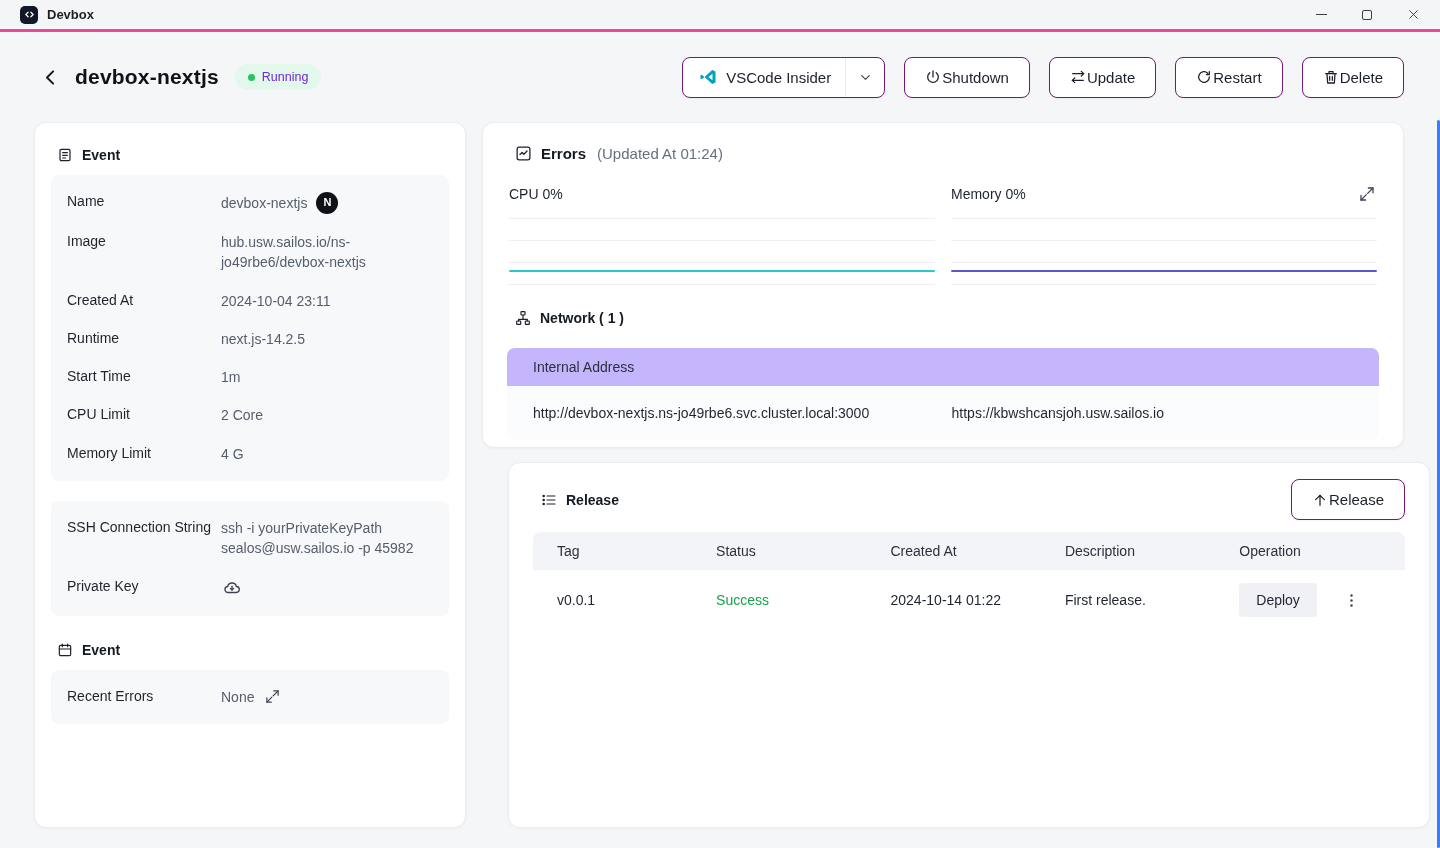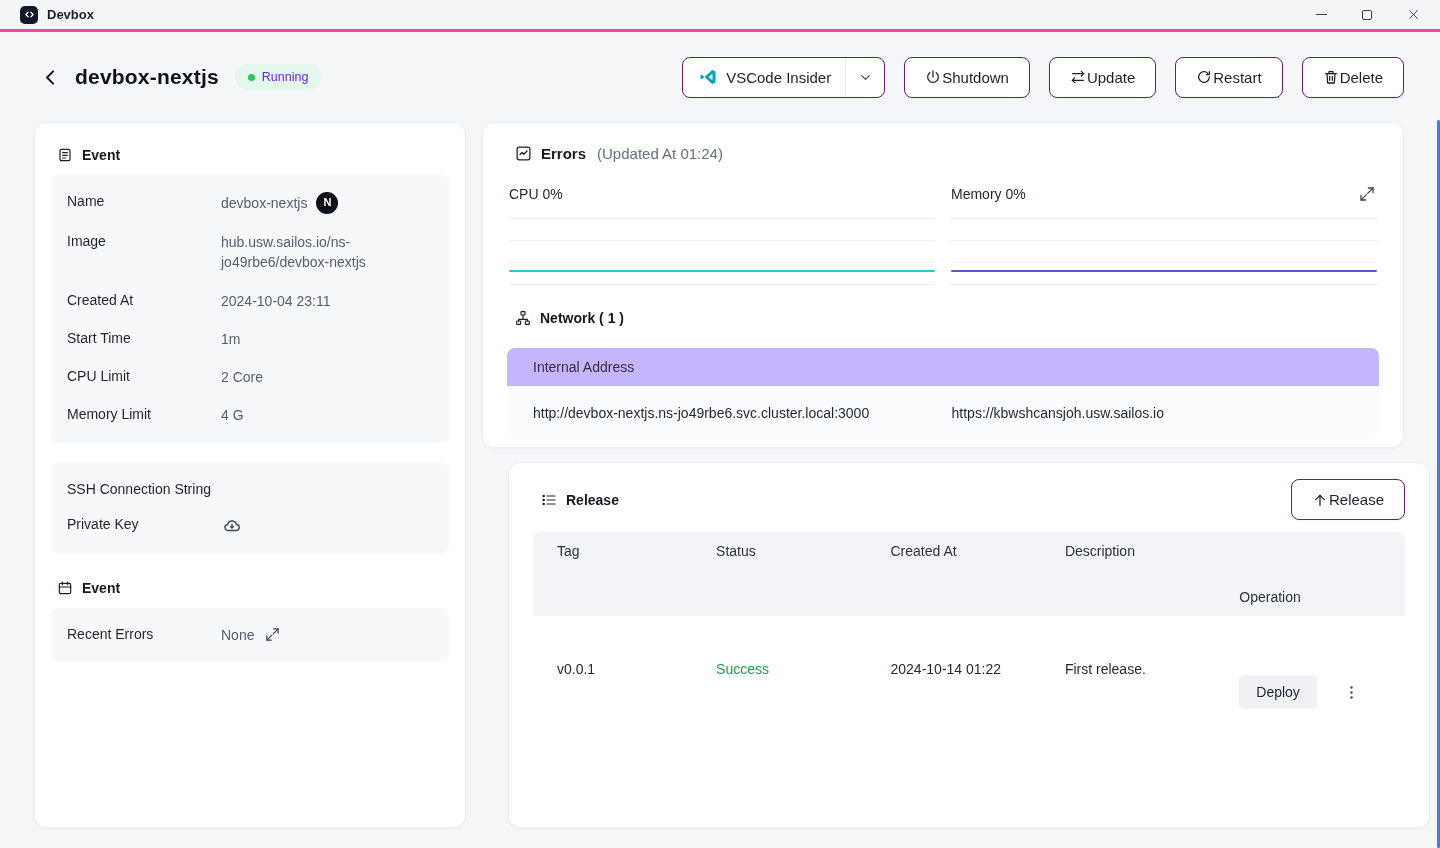--- a/index.html
+++ b/index.html
@@ -86,21 +86,21 @@
   
   .release-head { display:flex; align-items:center; justify-content:space-between; }
   .rel-table { margin-top:12px; border-radius:8px; overflow:hidden; }
   .rel-head { display:flex; background:#f2f4f7; padding:11px 0; font-size:14px; color:#2a313c; }
   .rel-head .hc { font-weight:500; }
   .rel-row { display:flex; align-items:center; background:#fff; padding:13px 0; font-size:14px; color:#1f2530; }
   .c-tag { width:21%; padding-left:24px; }
   .c-status { width:20%; }
   .c-created { width:20%; }
   .c-desc { width:20%; }
-  .c-op { flex:1; display:flex; align-items:center; gap:24px;margin-top:46px; }
+  .c-op { flex:1; display:flex; align-items:center; gap:24px; }
   .success { color:#16a34a; font-weight:500; }
   .deploy-btn { background:#eff1f5; border:none; border-radius:4px; padding:9px 17px;
     font-size:14px; font-weight:500; color:#1d2330; cursor:pointer; font-family:inherit; }
   .kebab { background:none; border:none; cursor:pointer; color:#3d4451; display:inline-flex; padding:2px; }
 
   .accent-edge { position:absolute; right:0; top:120px; bottom:0; width:3px;
     background:#3e7bfa; border-radius:2px; }
 </style>
 </head>
 <body>
@@ -215,37 +215,42 @@
       </div>
       <div class="info-row">
         <span class="info-label">Image</span>
         <span class="info-value">hub.usw.sailos.io/ns-jo49rbe6/devbox-nextjs</span>
       </div>
       <div class="info-row">
         <span class="info-label">Created At</span>
         <span class="info-value">2024-10-04 23:11</span>
       </div>
       <div class="info-row">
+        <span class="info-label">Runtime</span>
+        <span class="info-value">next.js-14.2.5</span>
+      </div>
+      <div class="info-row">
         <span class="info-label">Start Time</span>
         <span class="info-value">1m</span>
       </div>
       <div class="info-row">
         <span class="info-label">CPU Limit</span>
         <span class="info-value">2 Core</span>
       </div>
       <div class="info-row">
         <span class="info-label">Memory Limit</span>
         <span class="info-value">4 G</span>
       </div>
     </div>
 
 
     <div class="info-block">
       <div class="info-row">
         <span class="info-label">SSH Connection String</span>
+        <span class="info-value">ssh -i yourPrivateKeyPath sealos@usw.sailos.io -p 45982</span>
       </div>
       <div class="info-row">
         <span class="info-label">Private Key</span>
         <span class="info-value">
           <button class="icon-btn">
             <svg width="18" height="18" viewBox="0 0 24 24" fill="none" stroke="currentColor" stroke-width="1.8" stroke-linecap="round" stroke-linejoin="round">
                 <path d="M17.5 18a4 4 0 0 0 .4-8A6 6 0 0 0 6.2 10 4 4 0 0 0 7 18h10.5z"></path>
                 <path d="M12 9.5v5"></path>
                 <path d="M10 12.7l2 1.8 2-1.8"></path>
               </svg>

